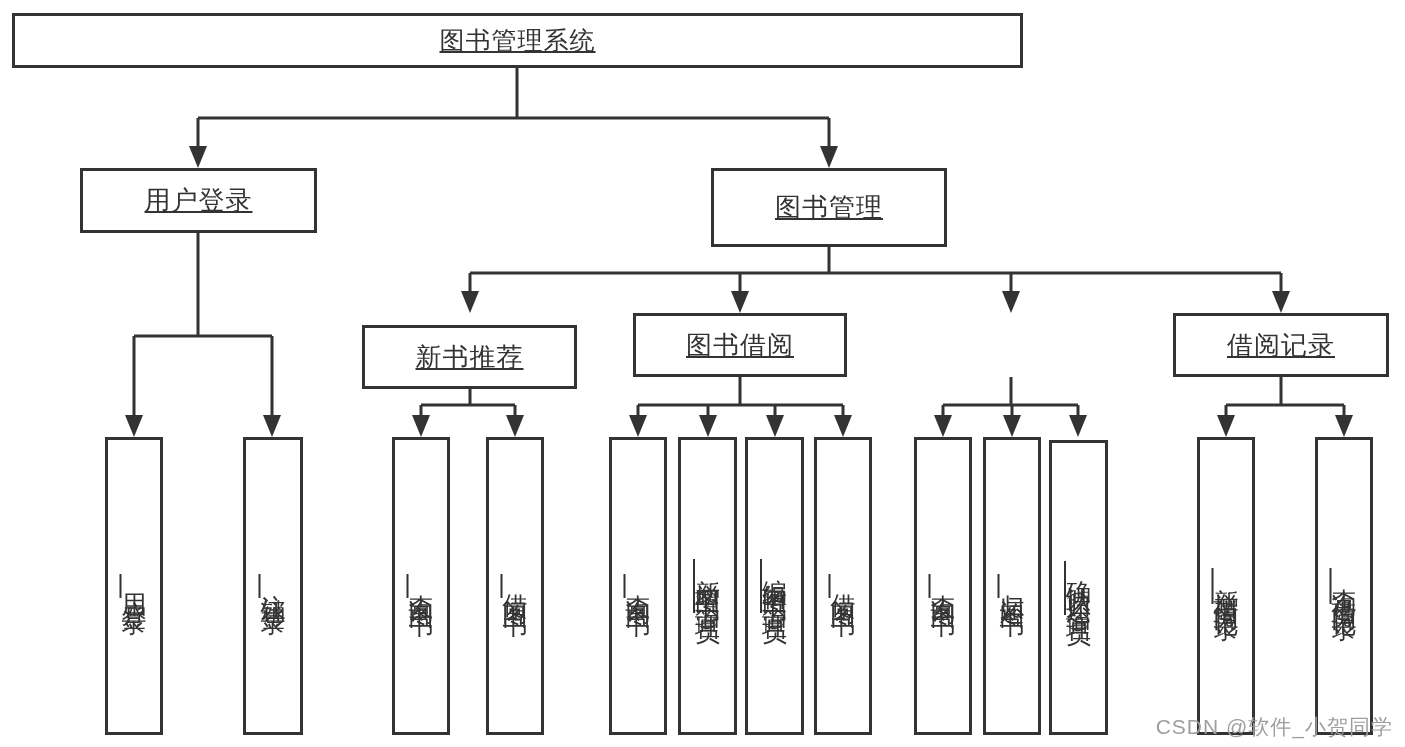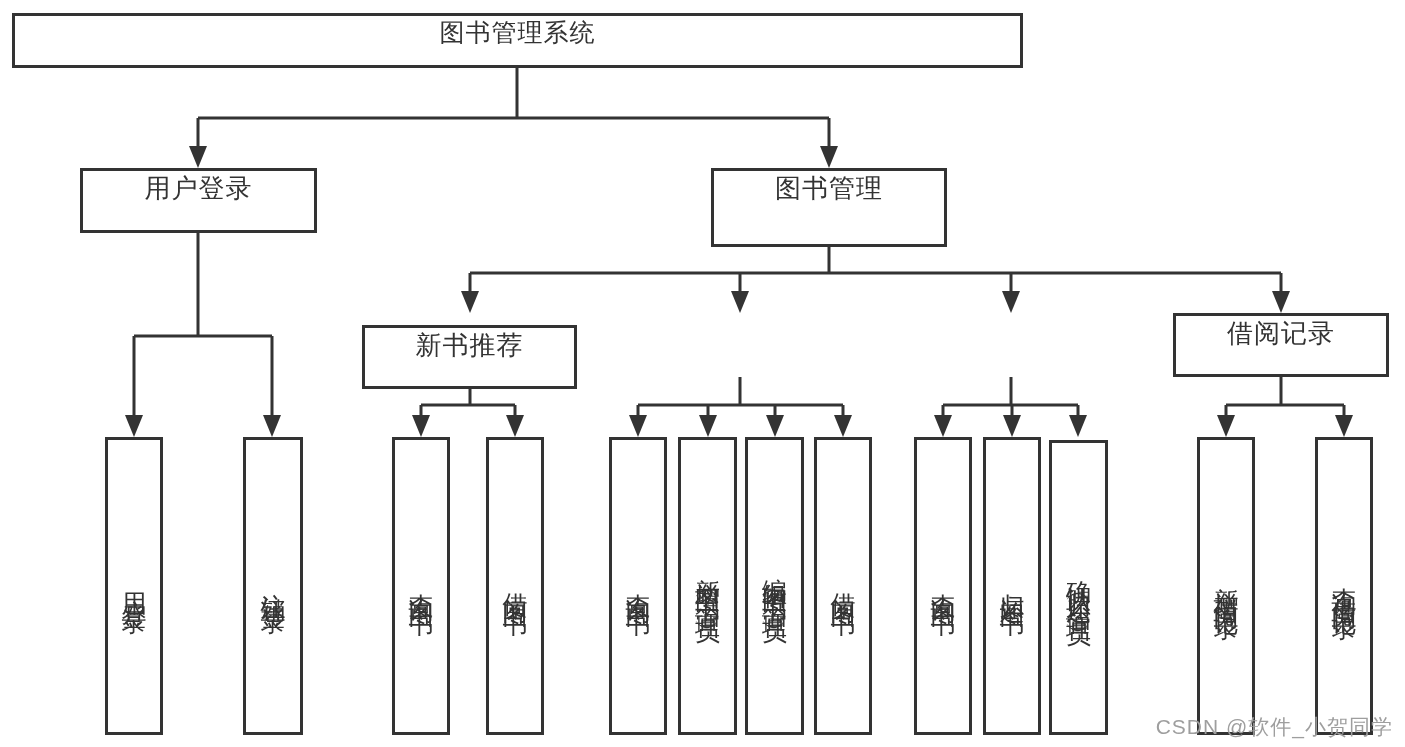--- a/index.html
+++ b/index.html
@@ -17,22 +17,24 @@
   .connectors {
     position: absolute; left: 0; top: 0;
   }
   .box {
     position: absolute;
     box-sizing: border-box;
     border: 3px solid #333333;
     background: #ffffff;
     color: #333333;
     display: flex;
+    align-items: center;
     justify-content: center;
     text-align: center;
+    text-decoration: underline;
   }
   .hbox { font-size: 26px; letter-spacing: 1px; }
   .root-box { font-size: 25px; }
   .vbox { font-size: 25px; }
   .vbox .vtext {
     writing-mode: vertical-rl;
     text-orientation: mixed;
     line-height: 1;
     letter-spacing: 6px;
     max-height: 290px;
@@ -90,20 +92,23 @@
   <div class="box hbox" style="left:80px; top:168px; width:237px; height:65px;">
     <span>用户登录</span>
   </div>
   <div class="box hbox" style="left:711px; top:168px; width:236px; height:79px;">
     <span>图书管理</span>
   </div>
 
   <div class="box hbox" style="left:362px; top:313px; width:215px; height:64px;margin-top:12px;">
     <span>新书推荐</span>
   </div>
+  <div class="box hbox" style="left:633px; top:313px; width:214px; height:64px;">
+    <span>图书借阅</span>
+  </div>
   <div class="box hbox" style="left:1173px; top:313px; width:216px; height:64px;">
     <span>借阅记录</span>
   </div>
 
   <div class="box vbox" style="left:105px; top:437px; width:58px; height:298px;">
     <span class="vtext">用户登录</span>
   </div>
   <div class="box vbox" style="left:243px; top:437px; width:60px; height:298px;">
     <span class="vtext">注销登录</span>
   </div>

